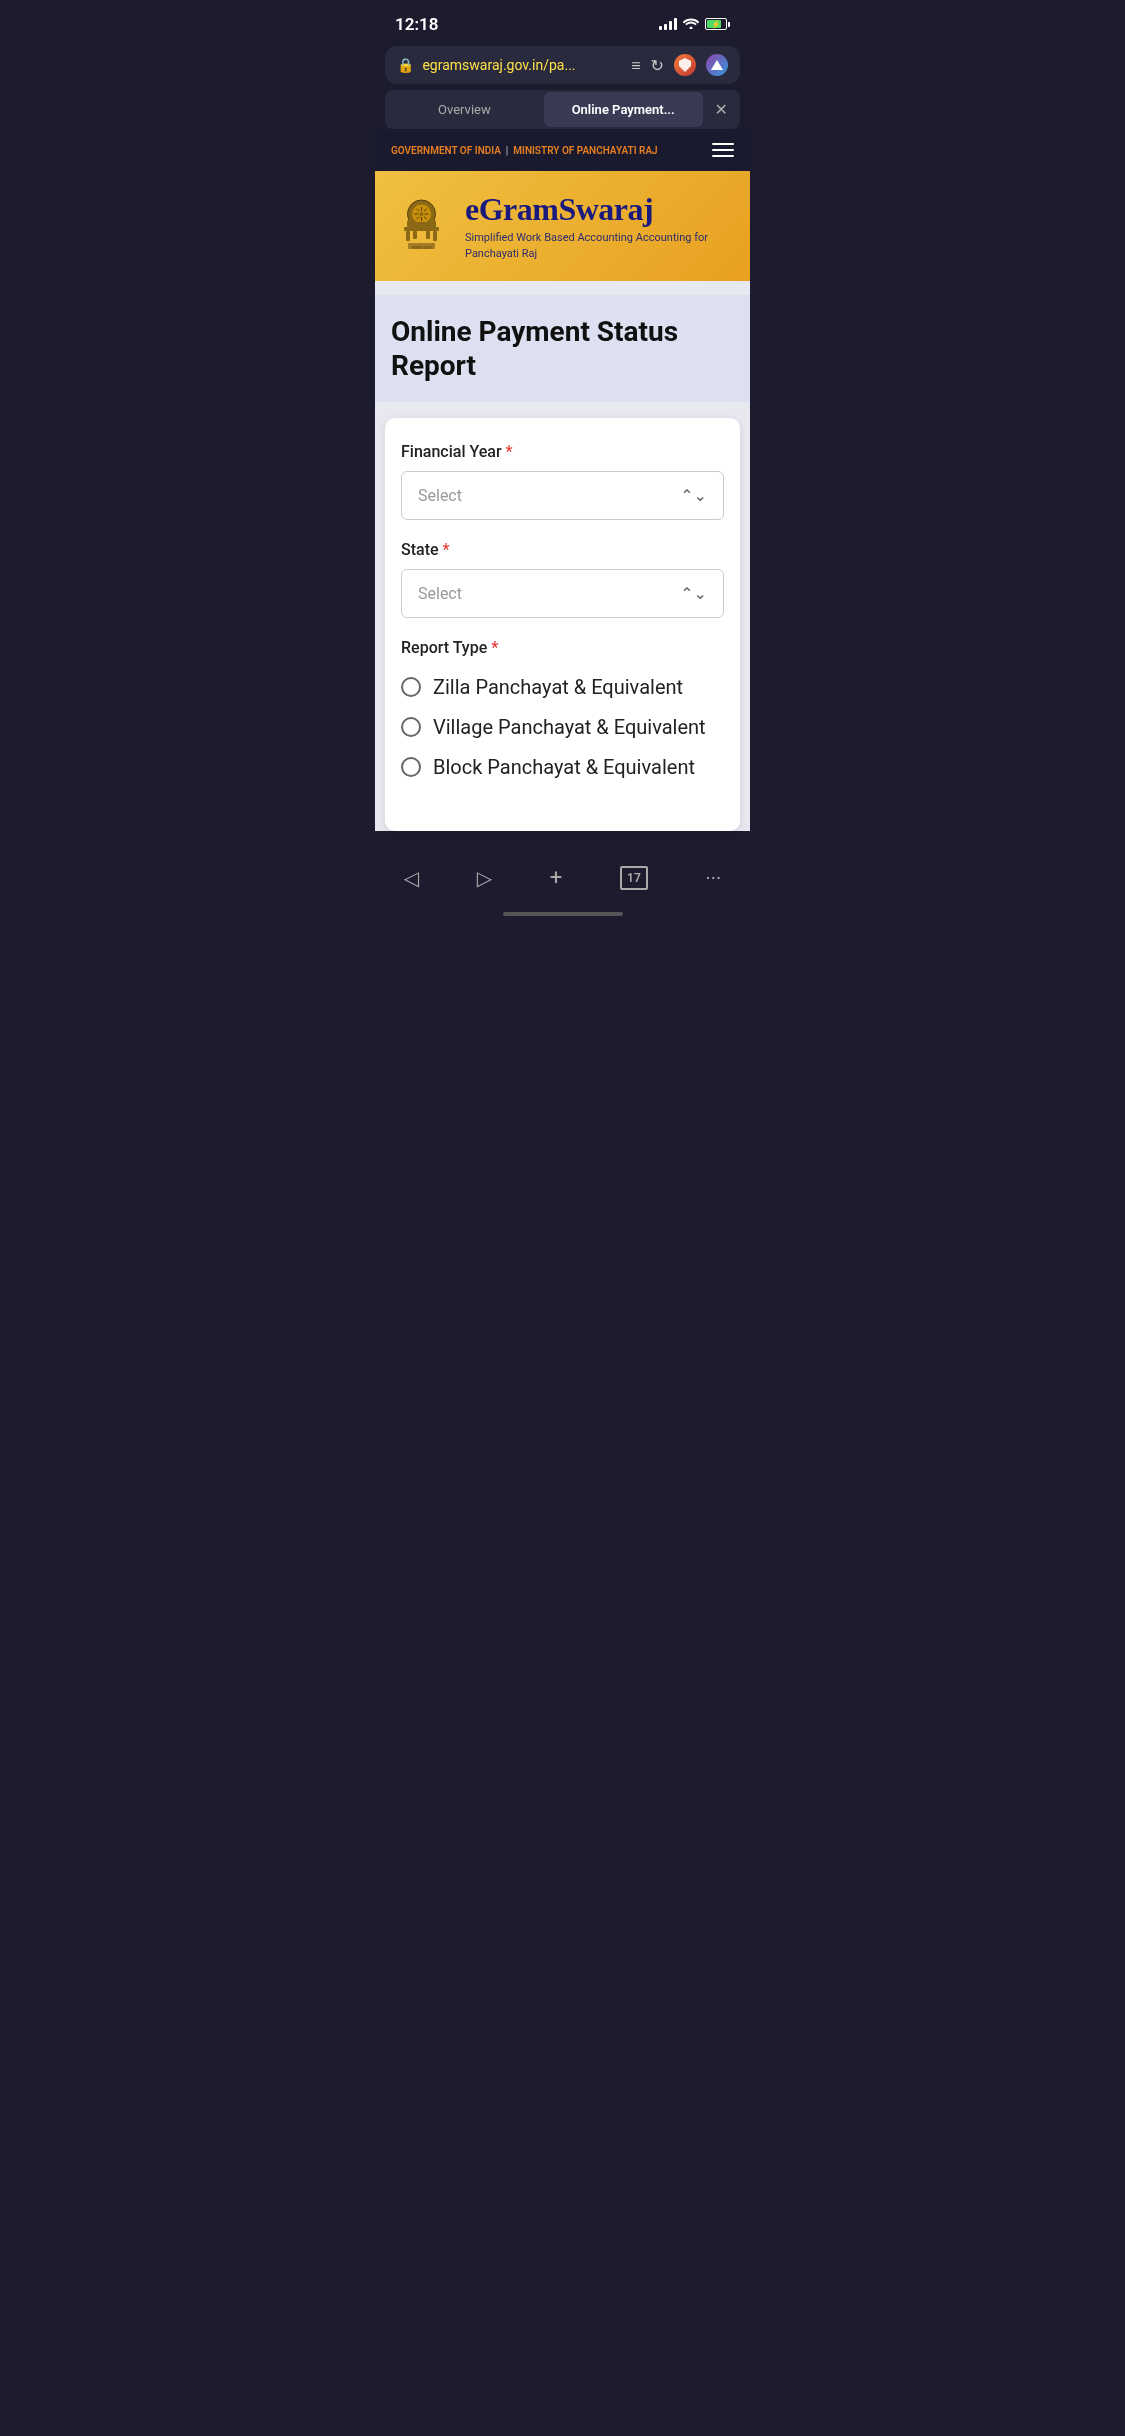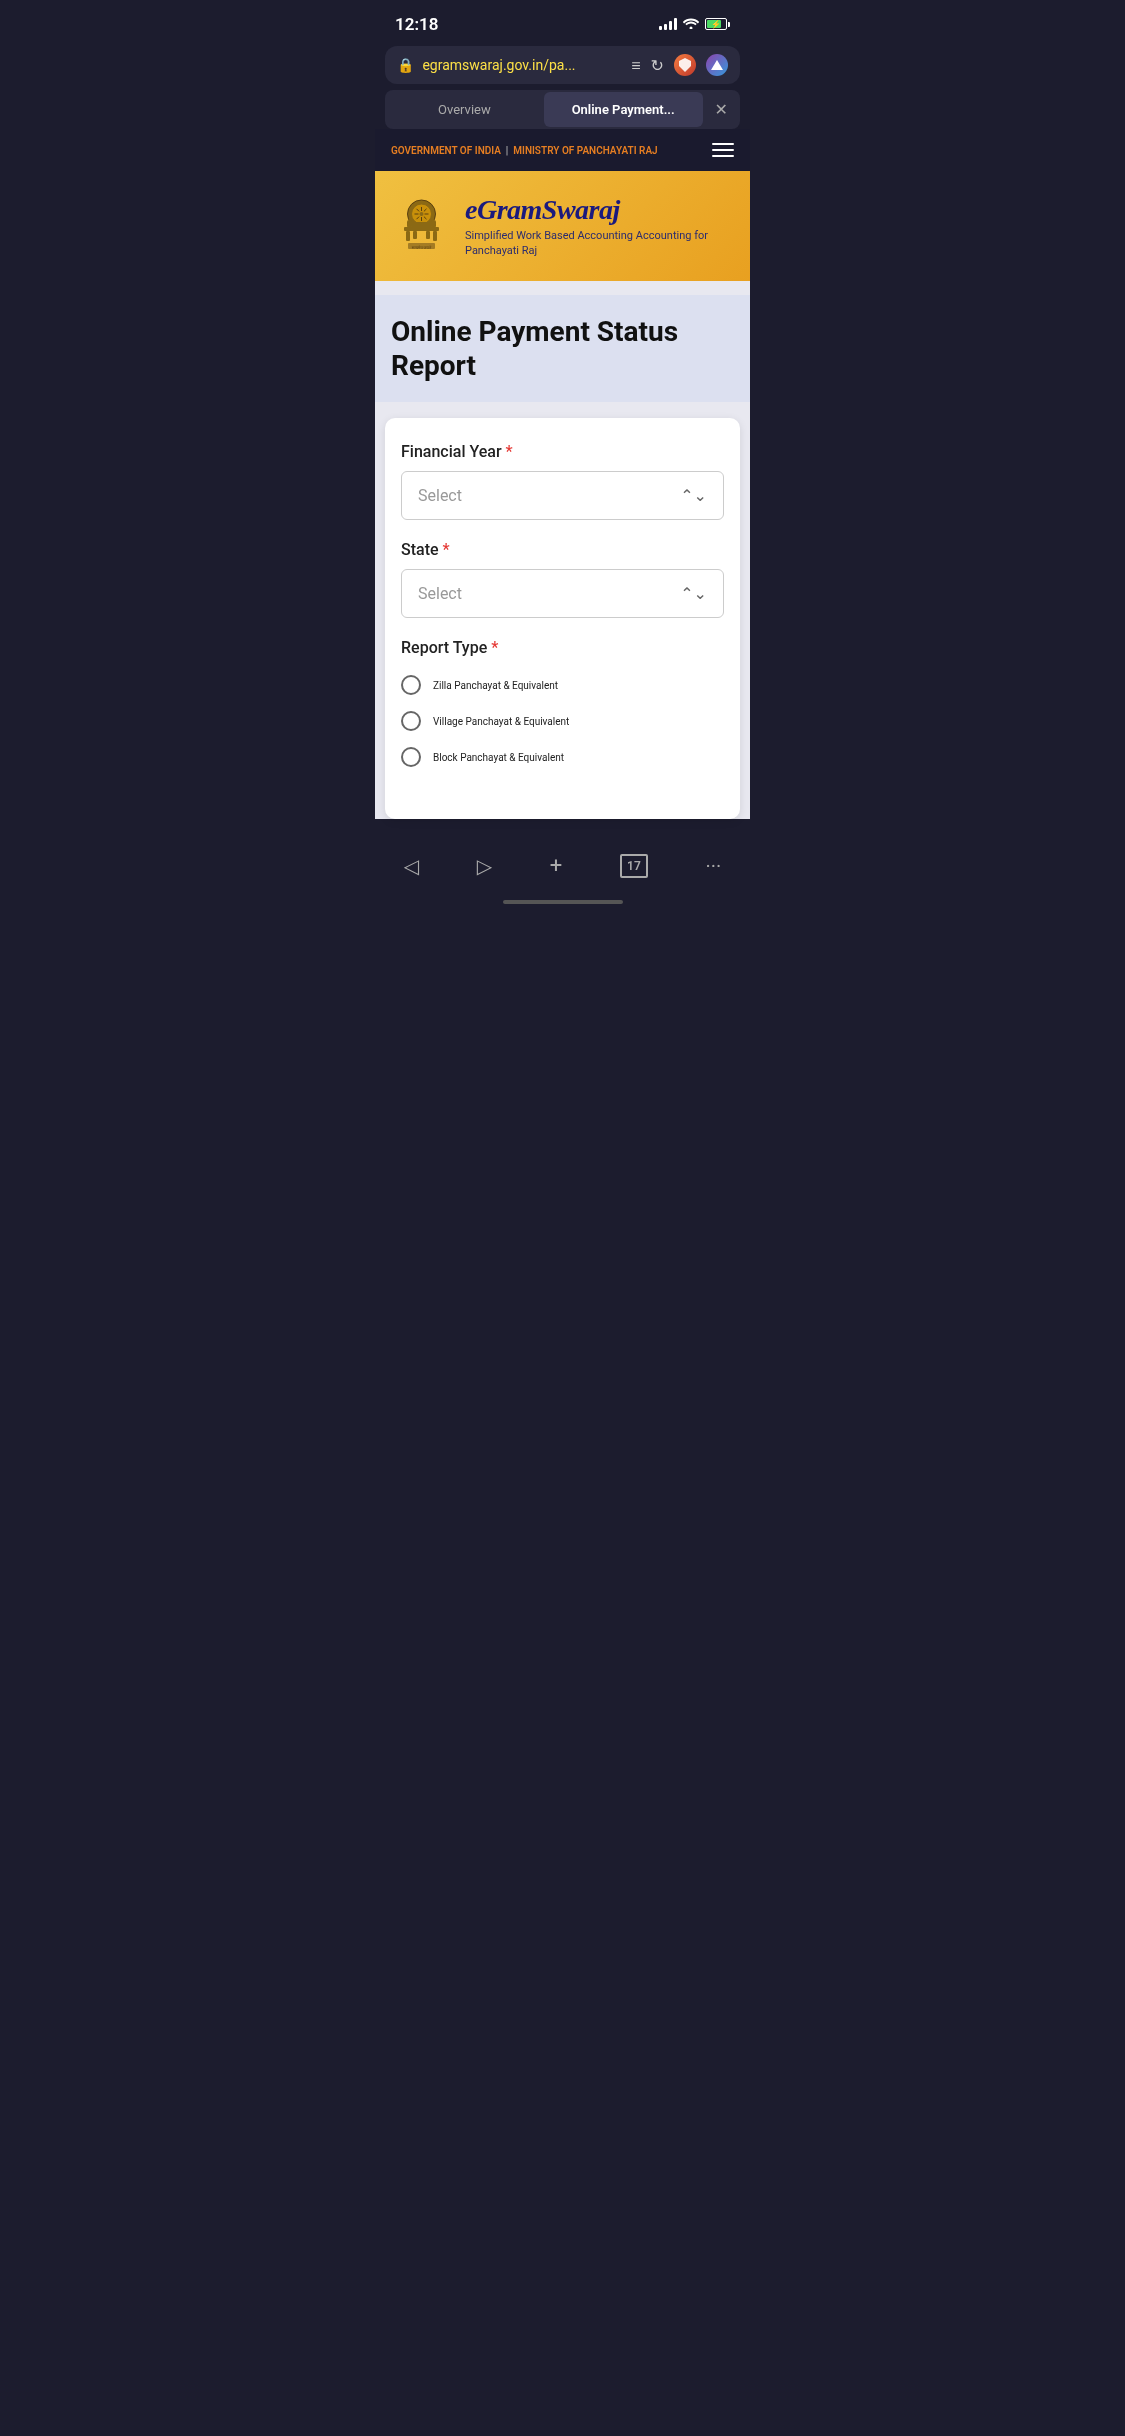--- a/index.html
+++ b/index.html
@@ -228,26 +228,25 @@
       justify-content: center;
     }
     .emblem-svg {
       width: 55px;
       height: 65px;
     }
     .logo-text-area {
       flex: 1;
     }
     .logo-title {
-      font-size: 28px;
+      font-size: 32px;
       font-weight: 900;
       color: #1a1a7e;
       font-family: Georgia, serif;
       letter-spacing: -0.5px;
-      font-style: italic;
     }
     .logo-subtitle {
       font-size: 11px;
       color: #2c2c6e;
       line-height: 1.4;
       margin-top: 2px;
     }
 
     
     .page-title-section {
@@ -317,21 +316,21 @@
     }
     .radio-circle {
       width: 20px;
       height: 20px;
       border-radius: 50%;
       border: 2px solid #666;
       background: white;
       flex-shrink: 0;
     }
     .radio-label {
-      font-size: 10px;
+      font-size: 20px;
       color: #222;
     }
 
     
     .bottom-nav {
       background: #1c1c2e;
       display: flex;
       justify-content: space-around;
       align-items: center;
       padding: 12px 0 8px;

